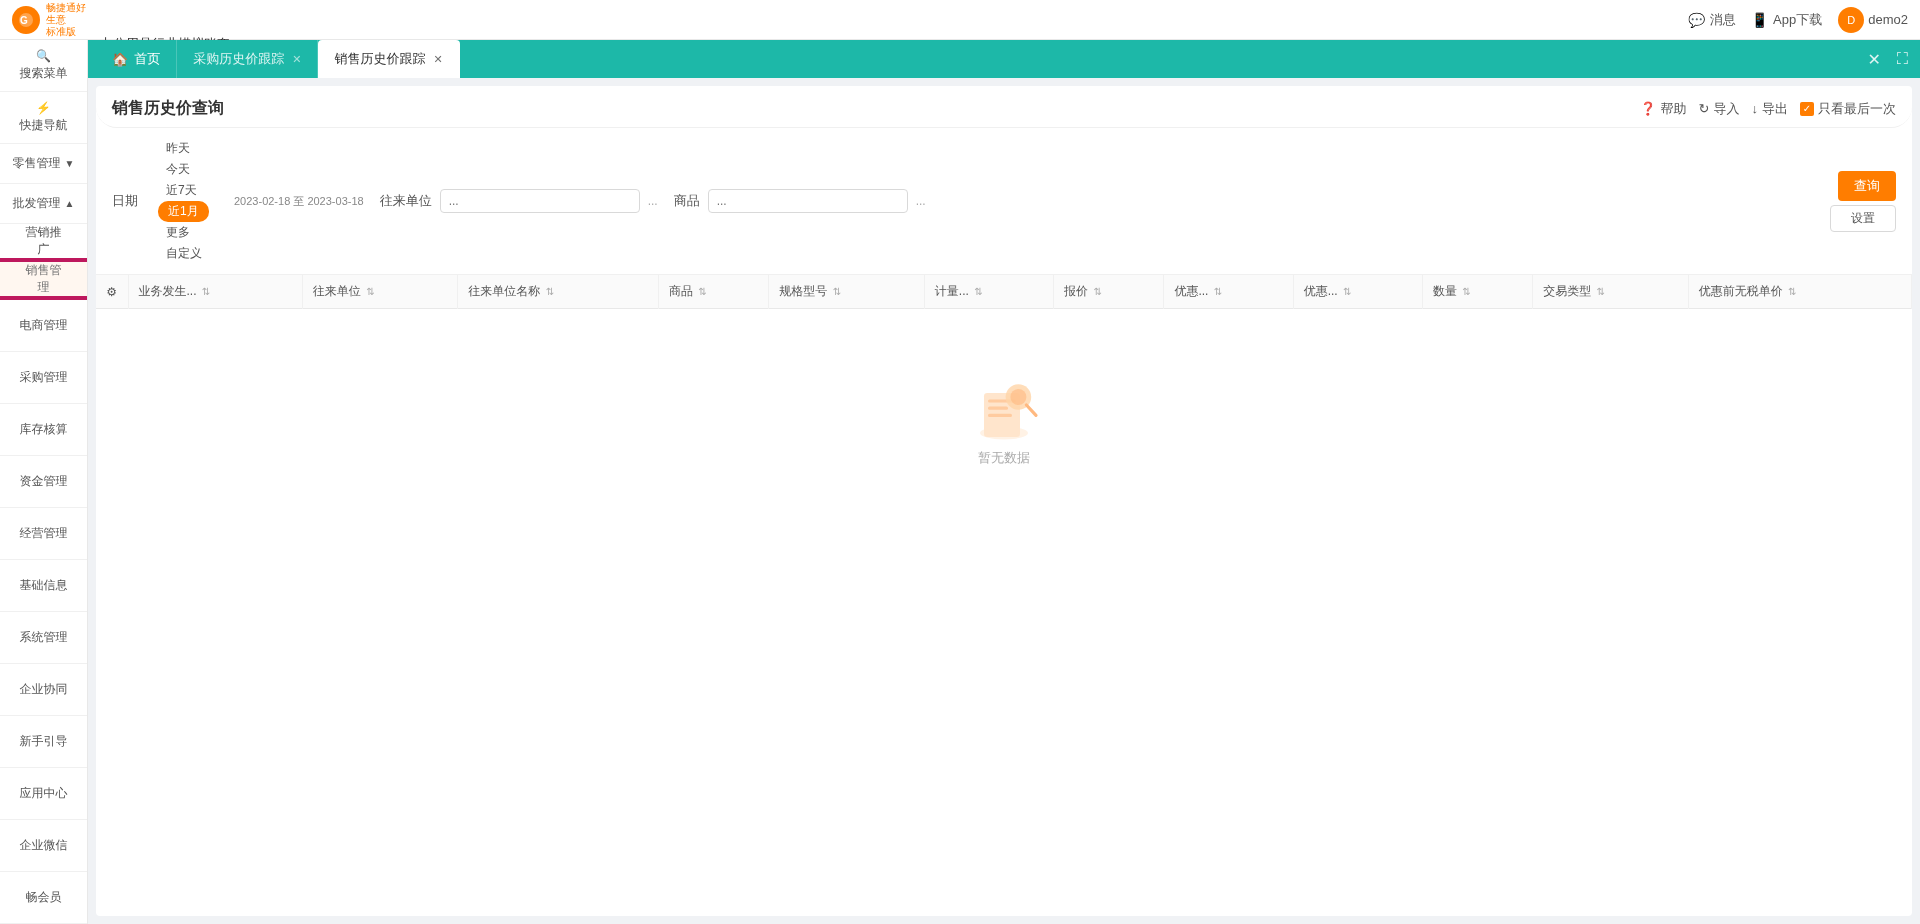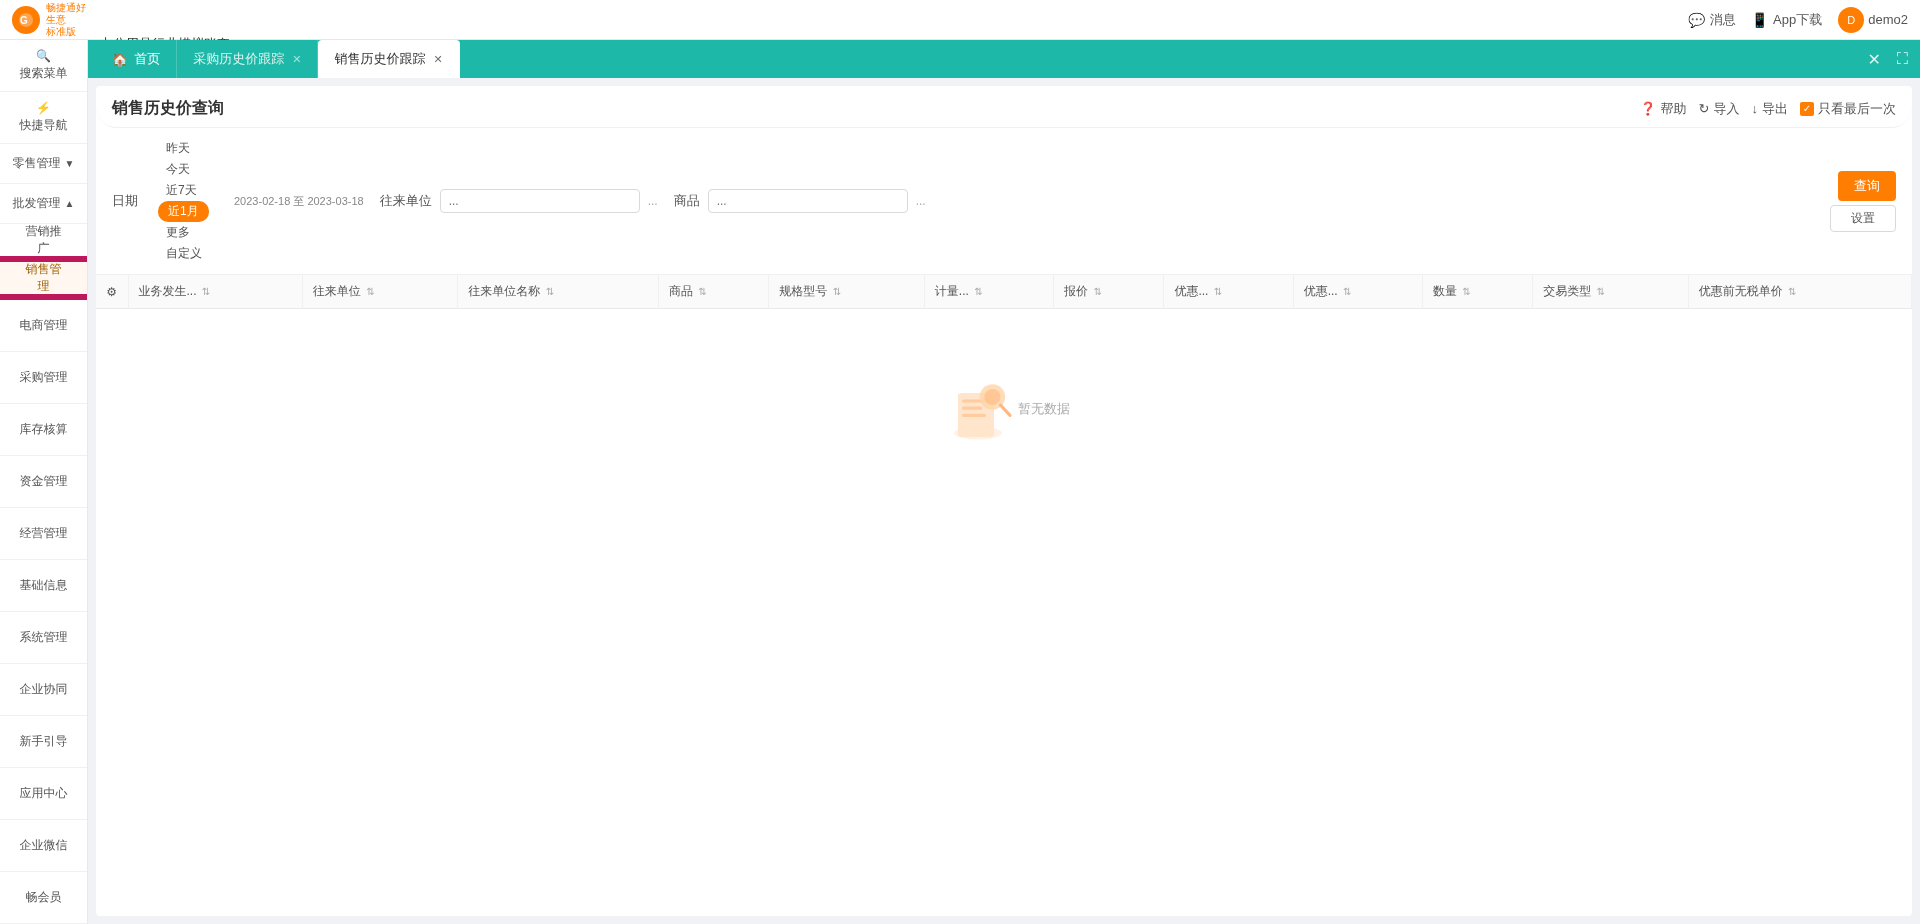--- a/index.html
+++ b/index.html
@@ -122,25 +122,25 @@
       background: #fff;
     }
     .sidebar-sub-item {
       display: flex;
       align-items: center;
       justify-content: center;
       padding: 8px 20px;
       cursor: pointer;
       color: #555;
       font-size: 12px;
-      border-bottom: 6px solid #be185d;
+      border-bottom: 4px solid #be185d;
       min-height: 36px;
       text-align: center;
     }
-    .sidebar-sub-item.active { color: #a16207; background: #fff7f0; }
+    .sidebar-sub-item.active { color: #737373; background: #fff7f0; }
 
     
     .content-area {
       flex: 1;
       display: flex;
       flex-direction: column;
       overflow: hidden;
       background: #f0f2f5;
     }
 
@@ -370,21 +370,21 @@
       margin-left: 2px;
     }
     .th-gear {
       width: 32px;
       text-align: center;
     }
 
     
     .empty-state {
       display: flex;
-      flex-direction: row;
+      flex-direction: column;
       align-items: center;
       justify-content: center;
       flex: 1;
       padding: 60px 0;
       color: #aaa;
       font-size: 13px;
       gap: 0;
     }
     .empty-icon {
       width: 80px;

